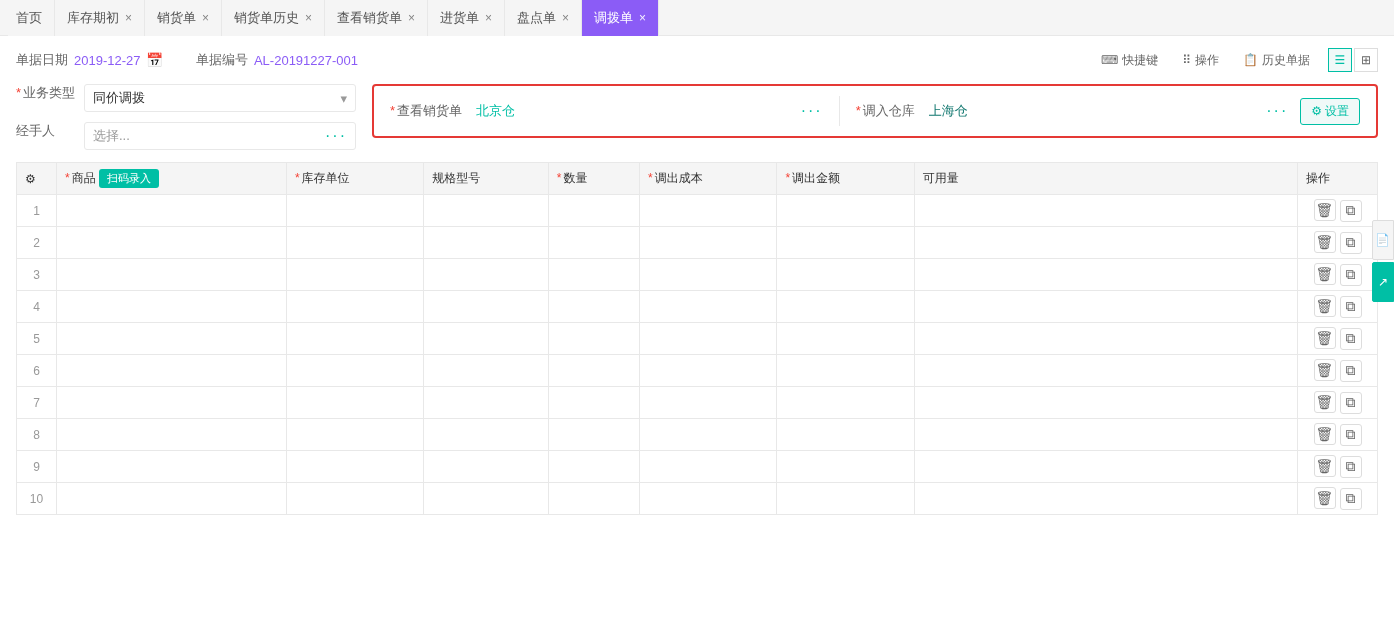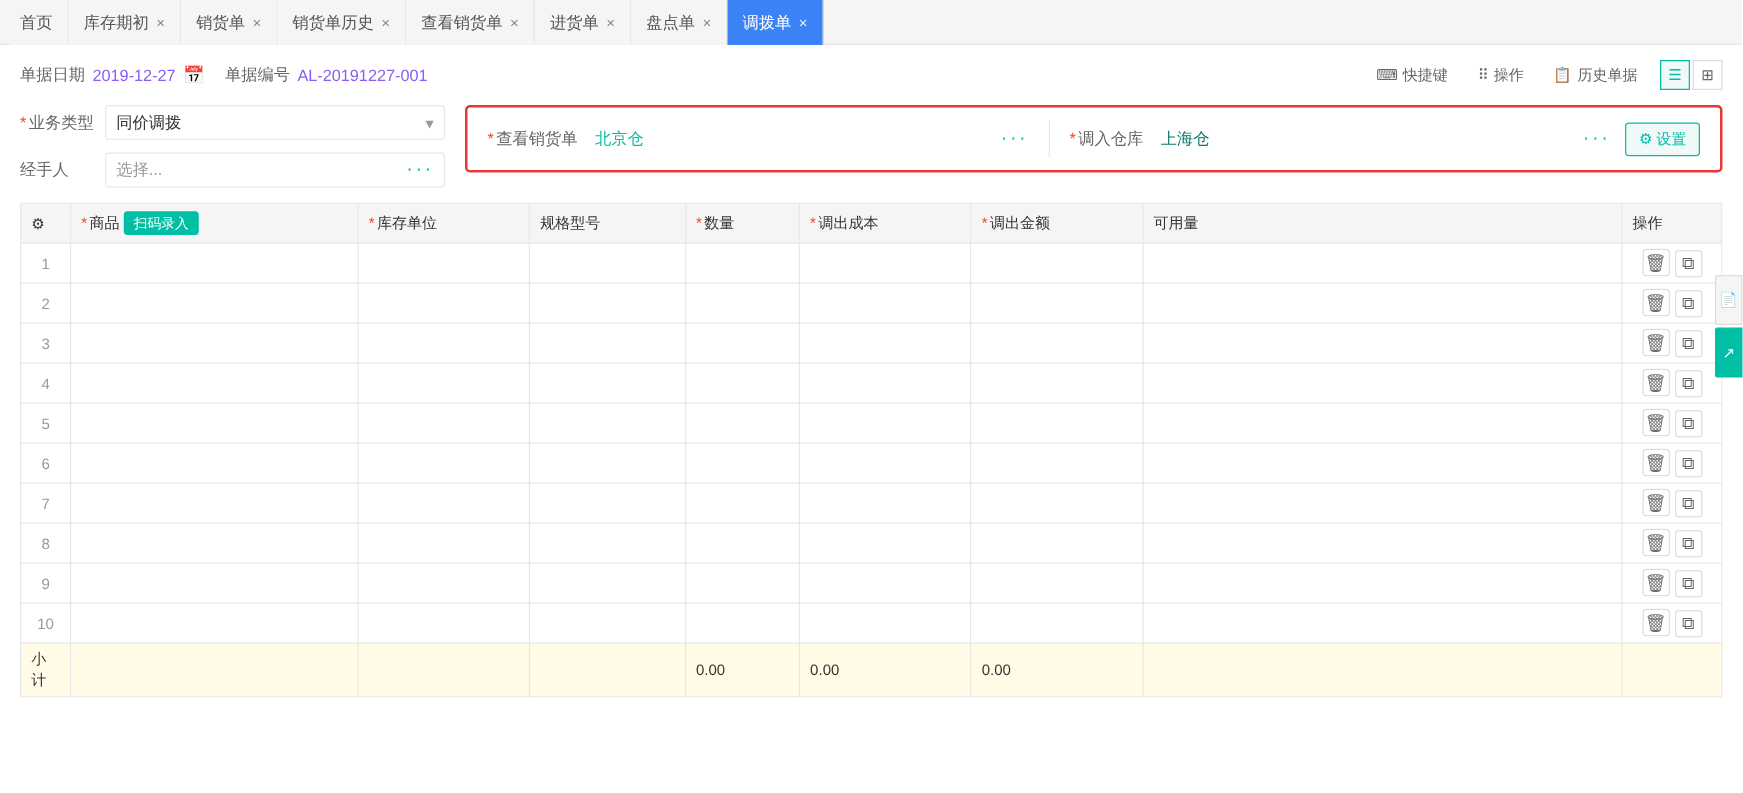--- a/index.html
+++ b/index.html
@@ -21,21 +21,21 @@
       height: 36px;
       cursor: pointer;
       font-size: 13px;
       color: #555;
       border-right: 1px solid #e8e8e8;
       background: #f5f5f5;
       white-space: nowrap;
     }
     .tab-item:first-child { padding-left: 8px; }
     .tab-item.active {
-      background: #3b82f6;
+      background: #8b5cf6;
       color: #fff;
       font-weight: 500;
     }
     .tab-item .close-btn {
       margin-left: 6px;
       font-size: 12px;
       color: inherit;
       opacity: 0.7;
       cursor: pointer;
     }
@@ -50,21 +50,21 @@
 
     
     .toolbar-row {
       display: flex;
       align-items: center;
       margin-bottom: 12px;
     }
     .doc-info {
       display: flex;
       align-items: center;
-      gap: 16px;
+      gap: 32px;
       flex: 1;
     }
     .doc-date { display: flex; align-items: center; gap: 6px; }
     .doc-no { display: flex; align-items: center; gap: 6px; }
     .label-text { color: #666; }
     .value-text { color: #8b5cf6; font-weight: 500; }
     .calendar-icon { color: #00bfa5; cursor: pointer; font-size: 14px; }
 
     .toolbar-actions {
       display: flex;
@@ -94,21 +94,20 @@
       align-items: flex-start;
     }
     .form-left {
       display: flex;
       flex-direction: column;
       gap: 10px;
       min-width: 340px;
     }
     .form-field {
       display: flex;
-      align-items: center;
       gap: 8px;
     }
     .field-label {
       color: #666;
       white-space: nowrap;
       min-width: 60px;
     }
     .required-star { color: #f44336; margin-right: 2px; }
     .field-value {
       flex: 1;
@@ -434,31 +433,20 @@
             <td class="row-num">10</td>
             <td></td>
             <td></td>
             <td></td>
             <td></td>
             <td></td>
             <td></td>
             <td></td>
             <td style="text-align: center;"><span class="op-btn">🗑</span><span class="op-btn">⧉</span></td>
           </tr>
-          <tr class="subtotal-row">
-            <td>小计</td>
-            <td></td>
-            <td></td>
-            <td></td>
-            <td>0.00</td>
-            <td>0.00</td>
-            <td>0.00</td>
-            <td></td>
-            <td></td>
-          </tr>
         </tbody>
     </table>
   </div>
 </div>
 
 <div class="right-panel">
   <div class="panel-btn">📄</div>
   <div class="panel-btn green">↗</div>
 </div>
 

